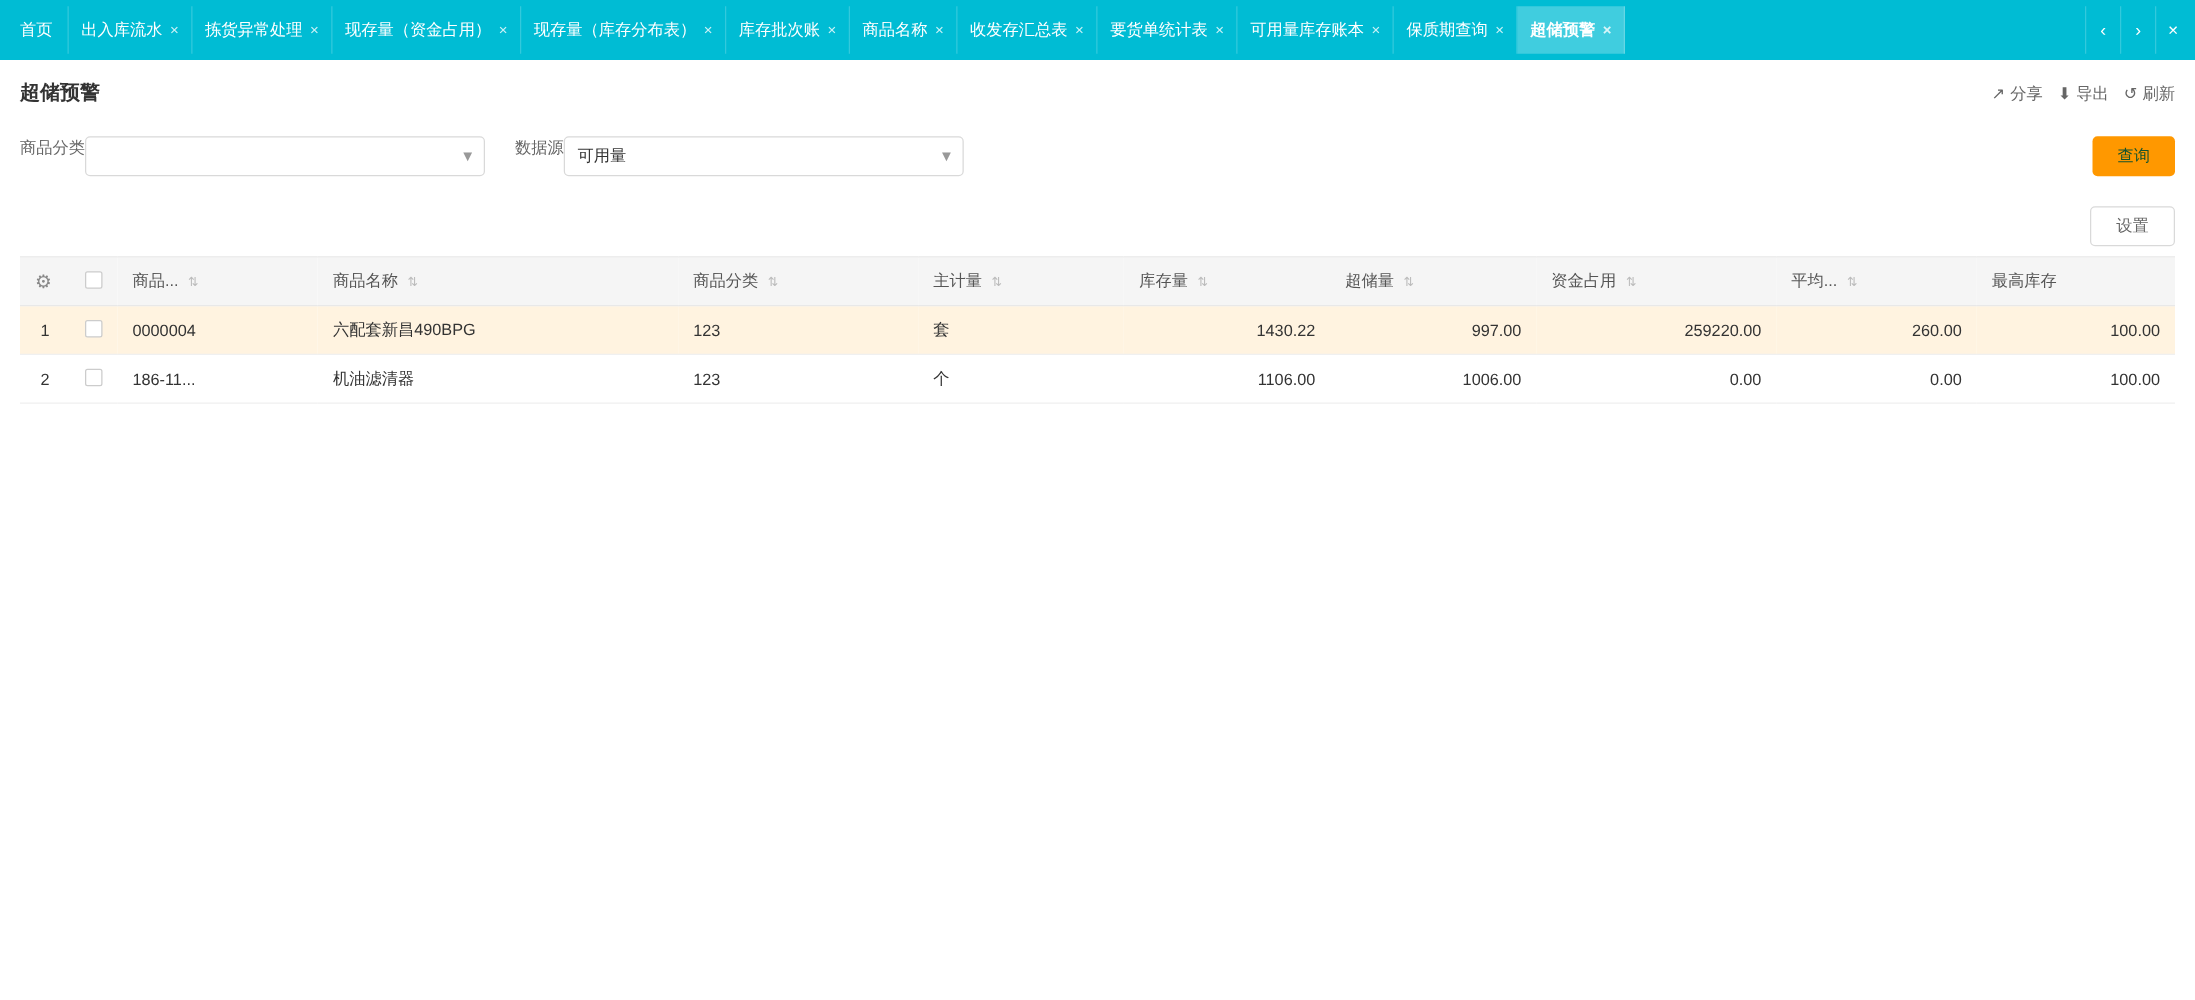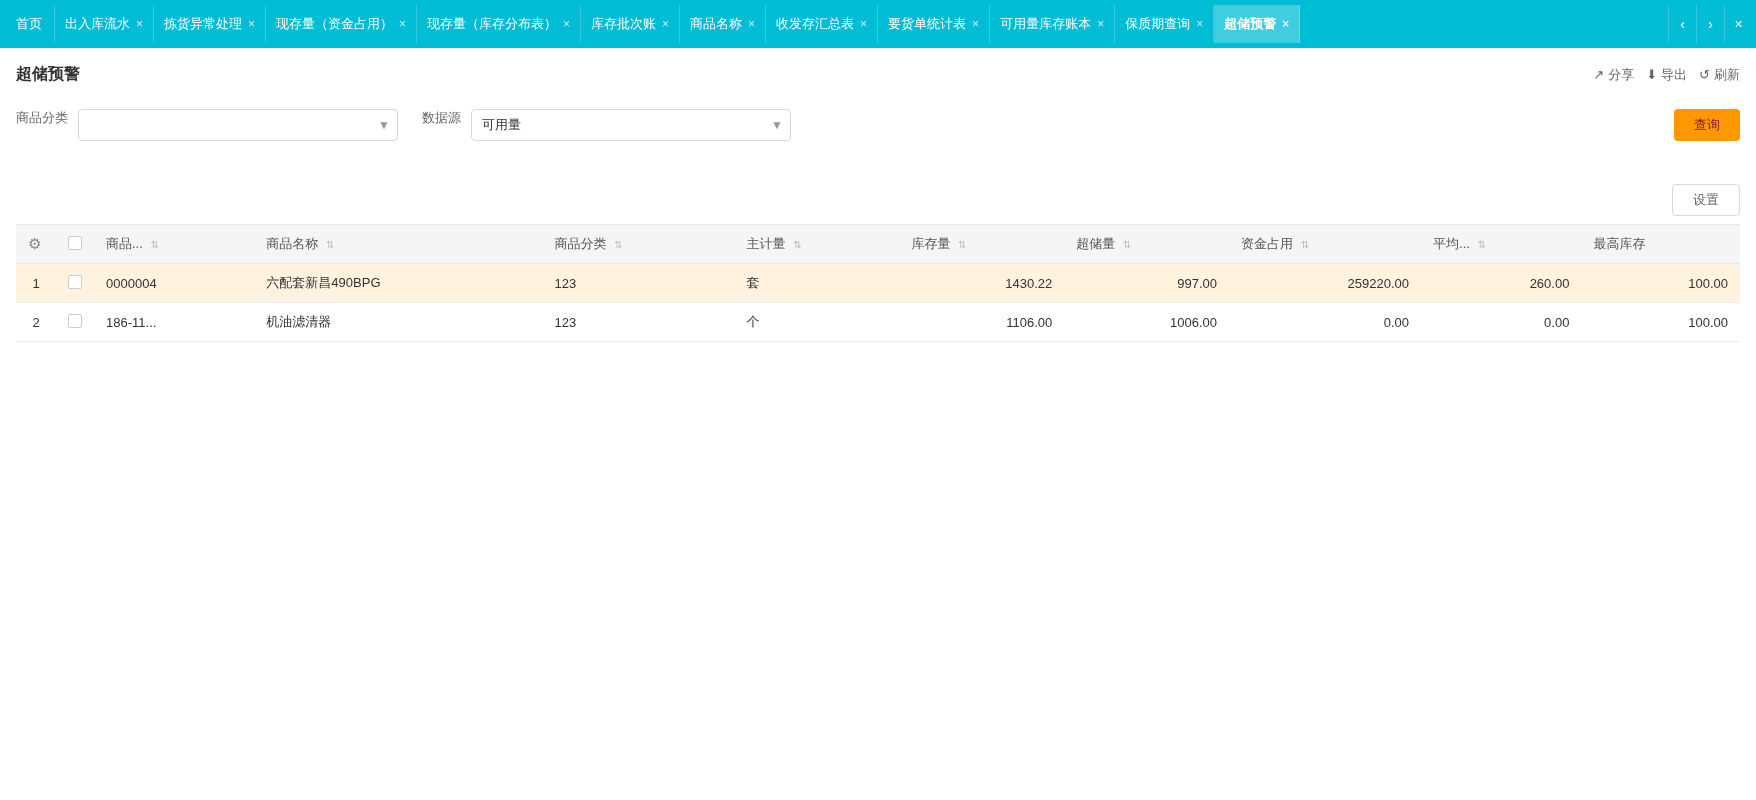--- a/index.html
+++ b/index.html
@@ -120,59 +120,57 @@
       border-radius: 4px;
       padding: 5px 28px 5px 10px;
       font-size: 13px;
       color: #333;
       background: #fff;
       cursor: pointer;
       appearance: none;
       position: relative;
       min-width: 220px;
       height: 32px;
-      margin-left: 10px;
     }
     .select-wrapper {
       position: relative;
       display: inline-flex;
       align-items: center;
     }
     .select-wrapper .chevron {
       position: absolute;
       right: 8px;
       color: #999;
       font-size: 12px;
       pointer-events: none;
     }
     .filter-buttons {
       margin-left: auto;
       display: flex;
       gap: 8px;
     }
     .btn-query {
       background: #ff9800;
-      color: #7f1d1d;
+      color: #14532d;
       border: none;
       border-radius: 4px;
       padding: 6px 20px;
       font-size: 13px;
       cursor: pointer;
       height: 32px;
     }
     .btn-settings {
       background: #fff;
       color: #666;
       border: 1px solid #d9d9d9;
       border-radius: 4px;
       padding: 6px 20px;
       font-size: 13px;
       cursor: pointer;
       height: 32px;
-      margin-top: 19px;
     }
 
     
     .data-table {
       width: 100%;
       border-collapse: collapse;
       font-size: 13px;
     }
     .data-table thead tr {
       background: #f5f5f5;

